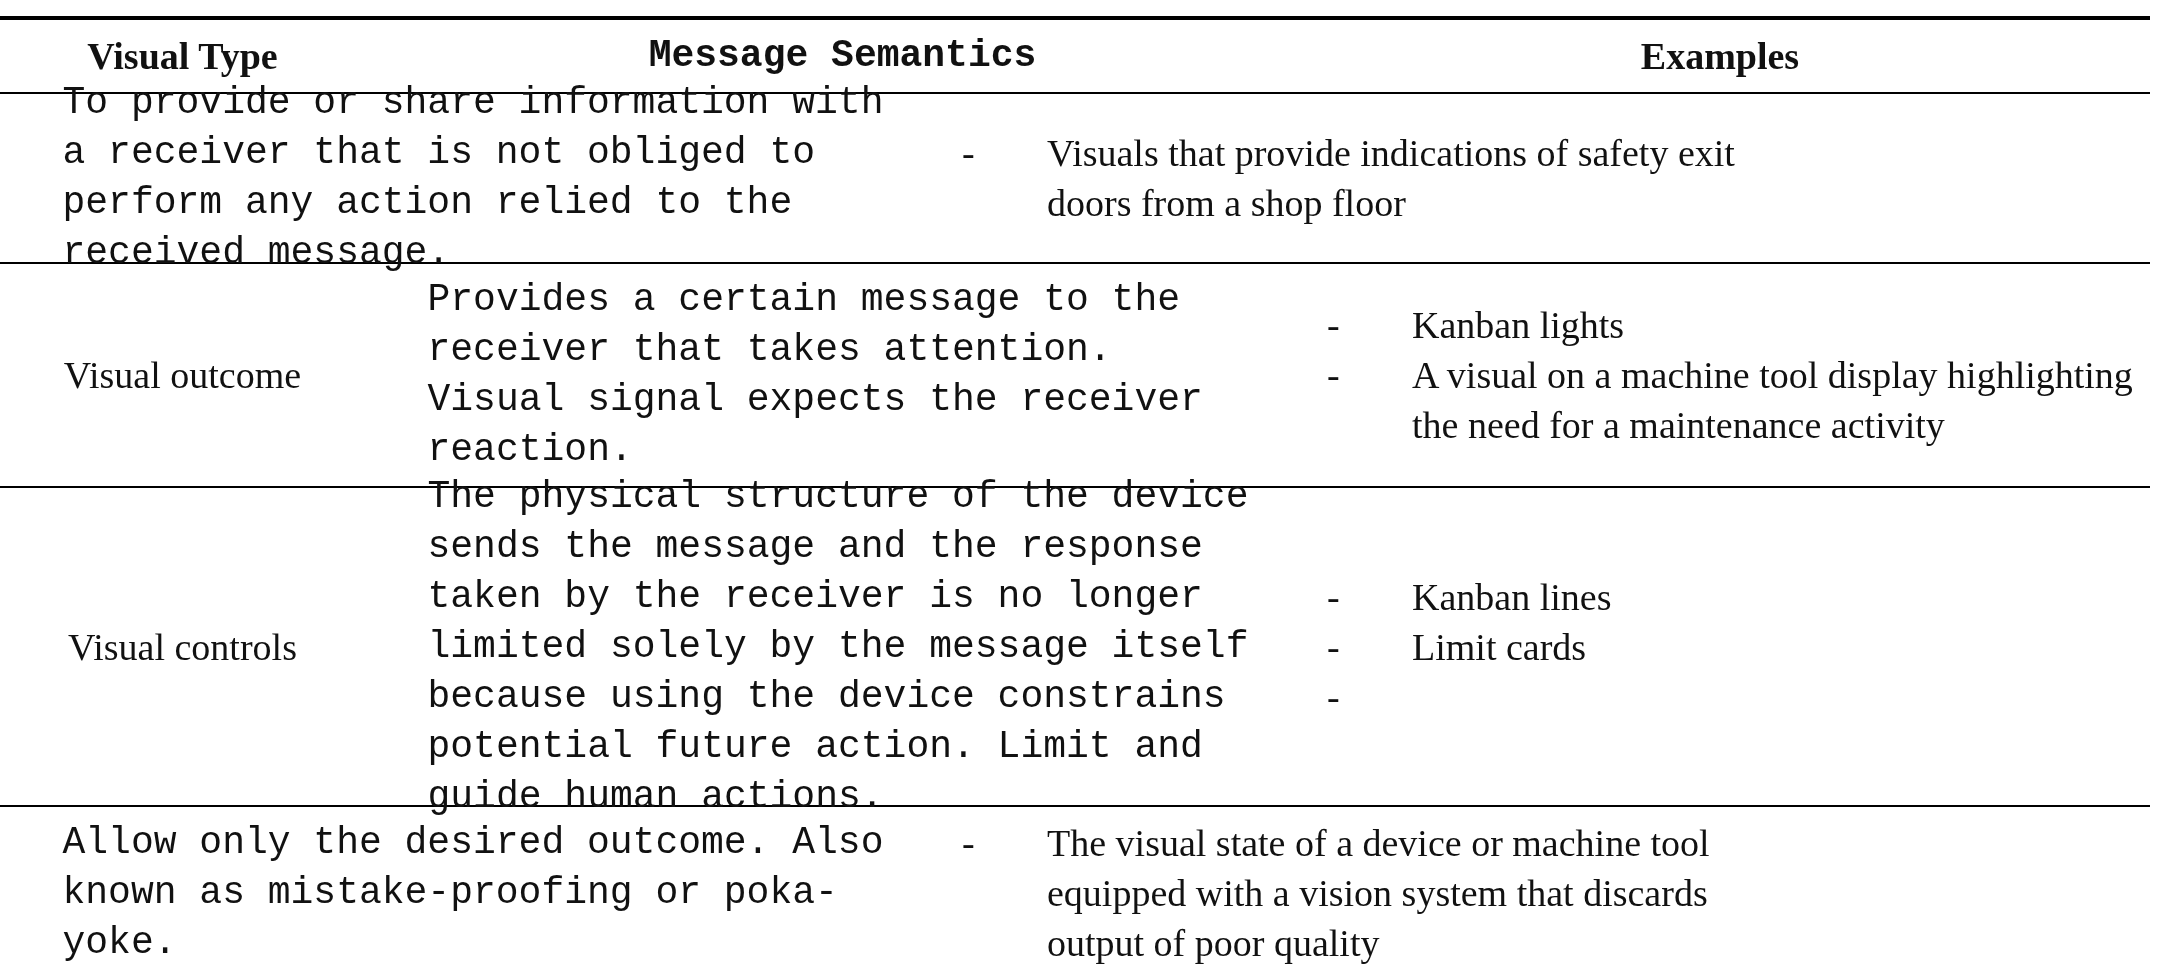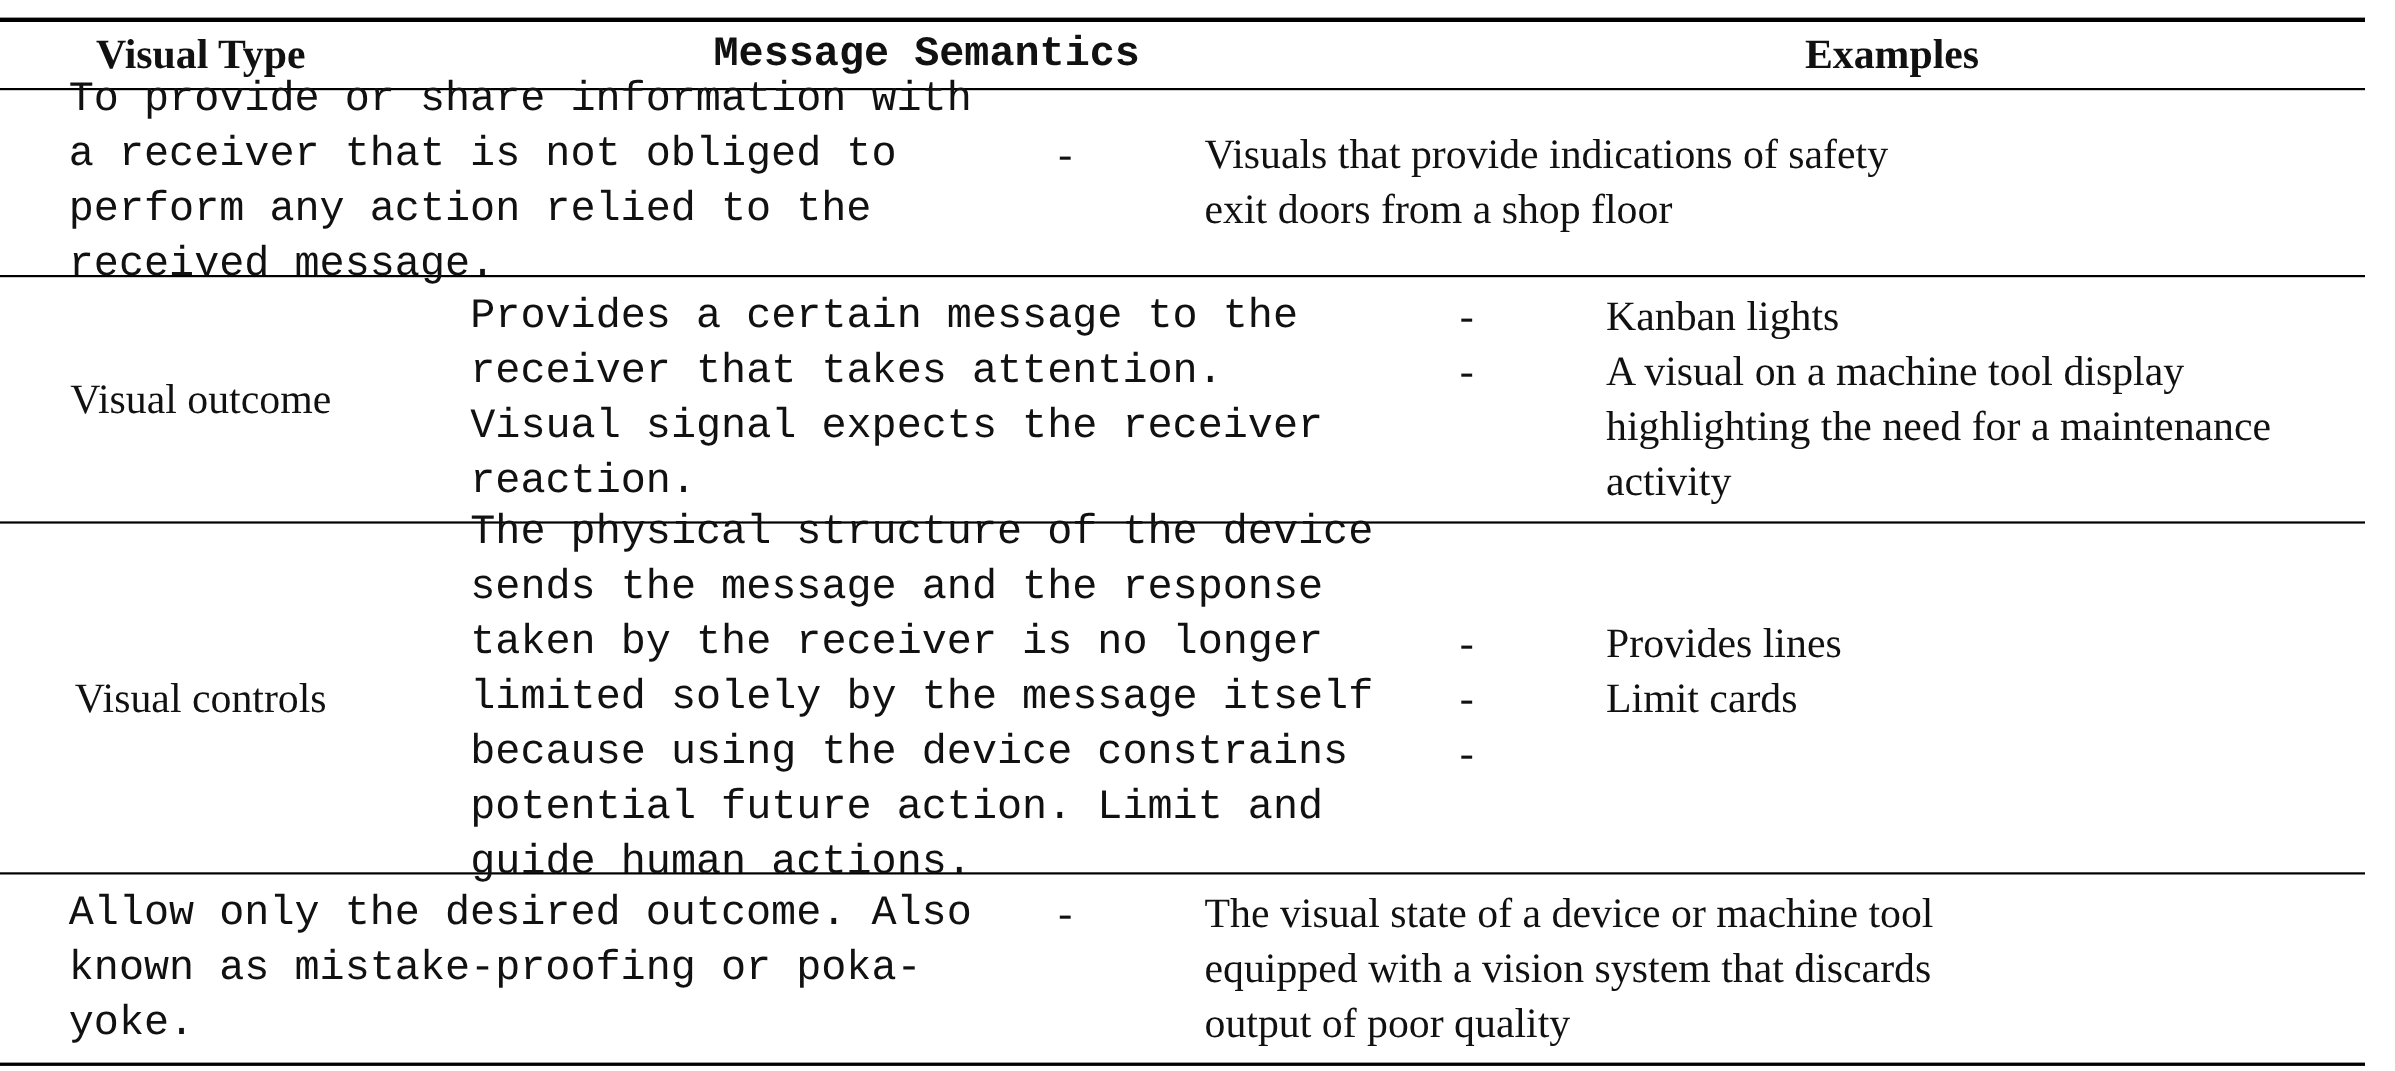--- a/index.html
+++ b/index.html
@@ -56,21 +56,21 @@
       justify-content: center;
       align-items: stretch;
       padding: 0 10px 0 0;
     }
     .c2 .txt {
       max-width: 830px;
       display: block;
     }
     .header .cell {
       font-weight: bold;
-      height: 60px;
+      height: 72px;
     }
     .header .c3 {
       align-items: center;
       padding-left: 0;
     }
     .row-1 { height: 170px; }
     .row-2 { height: 224px; }
     .row-3 { height: 319px; }
     .row-4 { height: 171px; }
 
@@ -80,21 +80,20 @@
     }
     .dash {
       width: 112px;
       padding-left: 27px;
       box-sizing: border-box;
       flex: 0 0 112px;
     }
     .example-text {
       flex: 1 1 auto;
       max-width: 740px;
-      margin-left: 48px;
     }
     .row-4 .c3 {
       justify-content: center;
     }
   </style>
 </head>
 <body>
 
 <div class="table">
 
@@ -134,21 +133,21 @@
   </div>
 
   <div class="row row-3">
     <div class="cell c1">Visual controls</div>
     <div class="cell c2">
       <span class="txt">The physical structure of the device sends the message and the response taken by the receiver is no longer limited solely by the message itself because using the device constrains potential future action. Limit and guide human actions.</span>
     </div>
     <div class="cell c3">
       <div class="example">
         <span class="dash">-</span>
-        <span class="example-text">Provides lines</span>
+        <span class="example-text">Kanban lines</span>
       </div>
       <div class="example">
         <span class="dash">-</span>
         <span class="example-text">Limit cards</span>
       </div>
       <div class="example">
         <span class="dash">-</span>
       </div>
     </div>
   </div>

